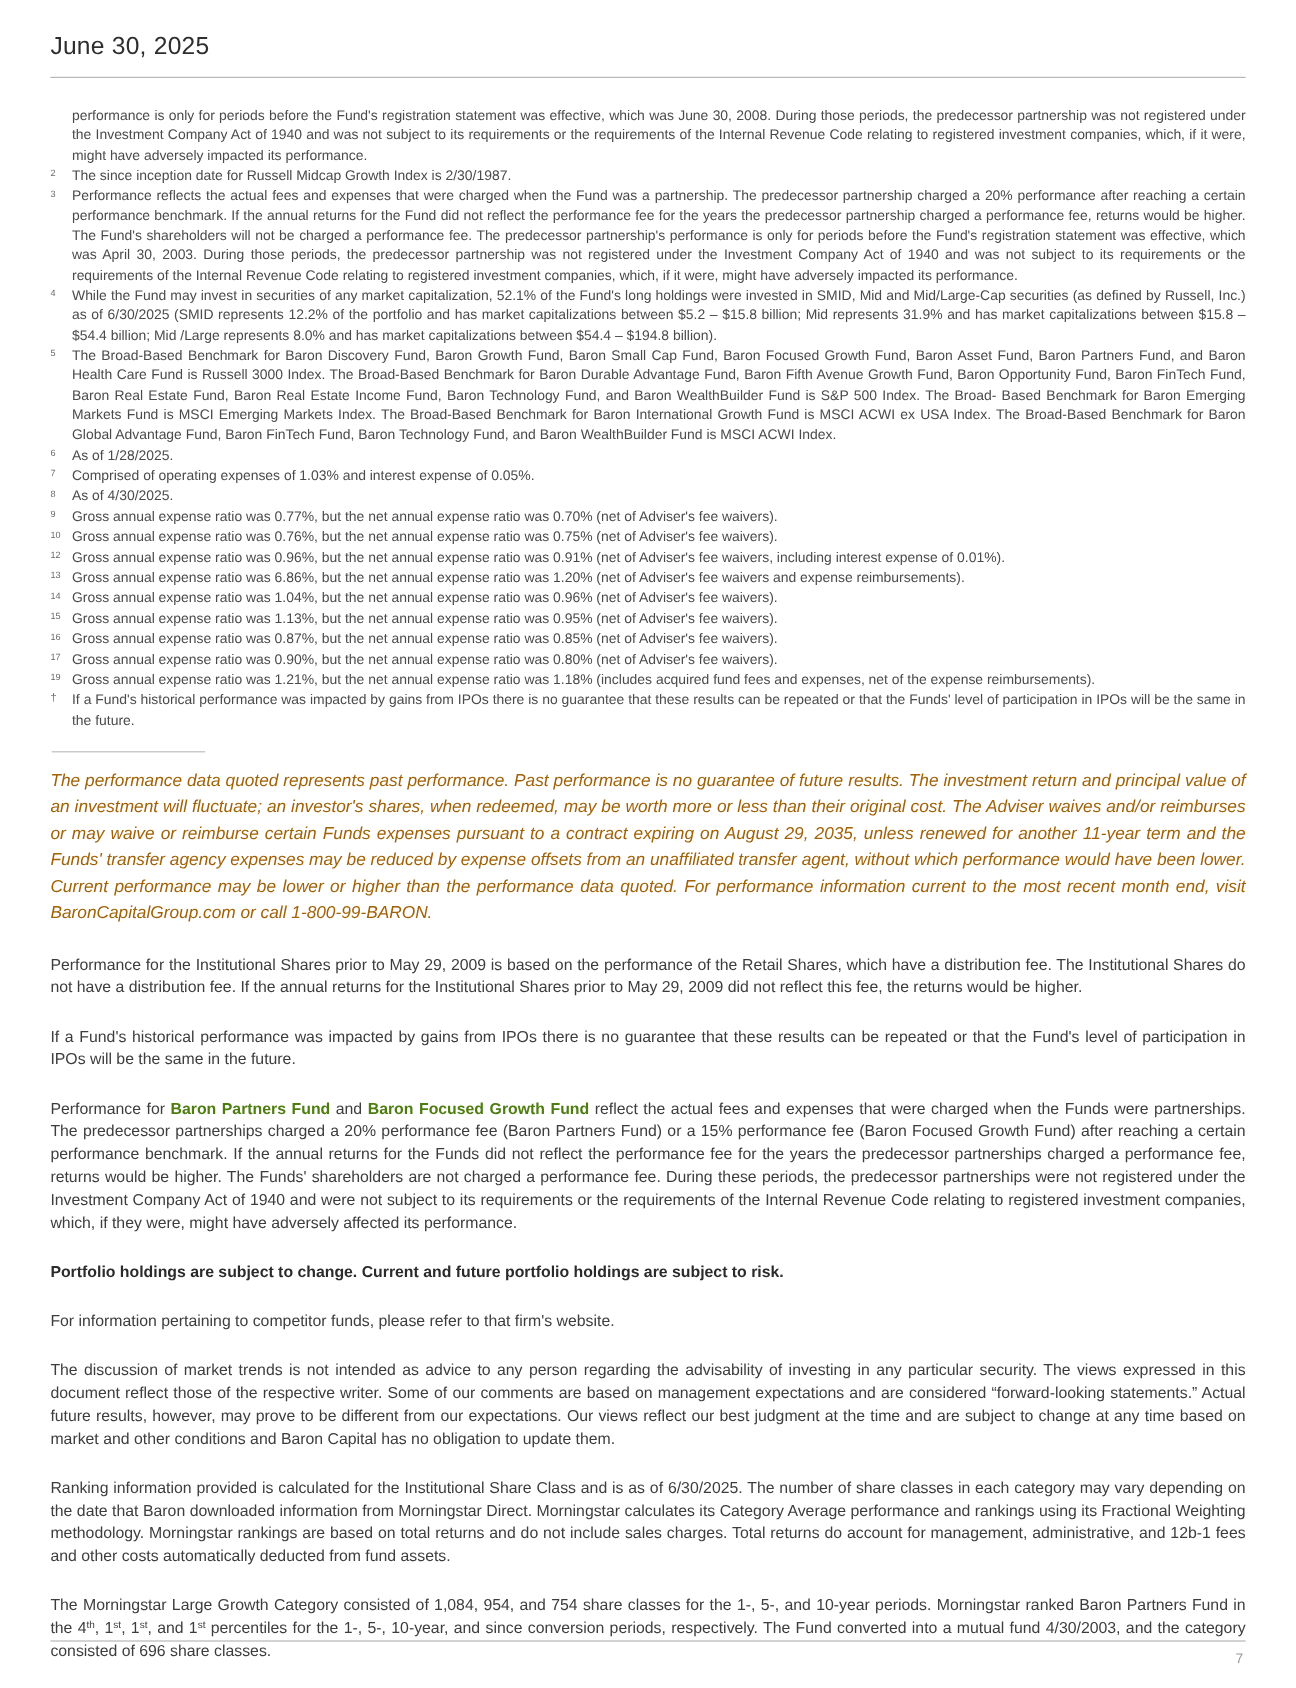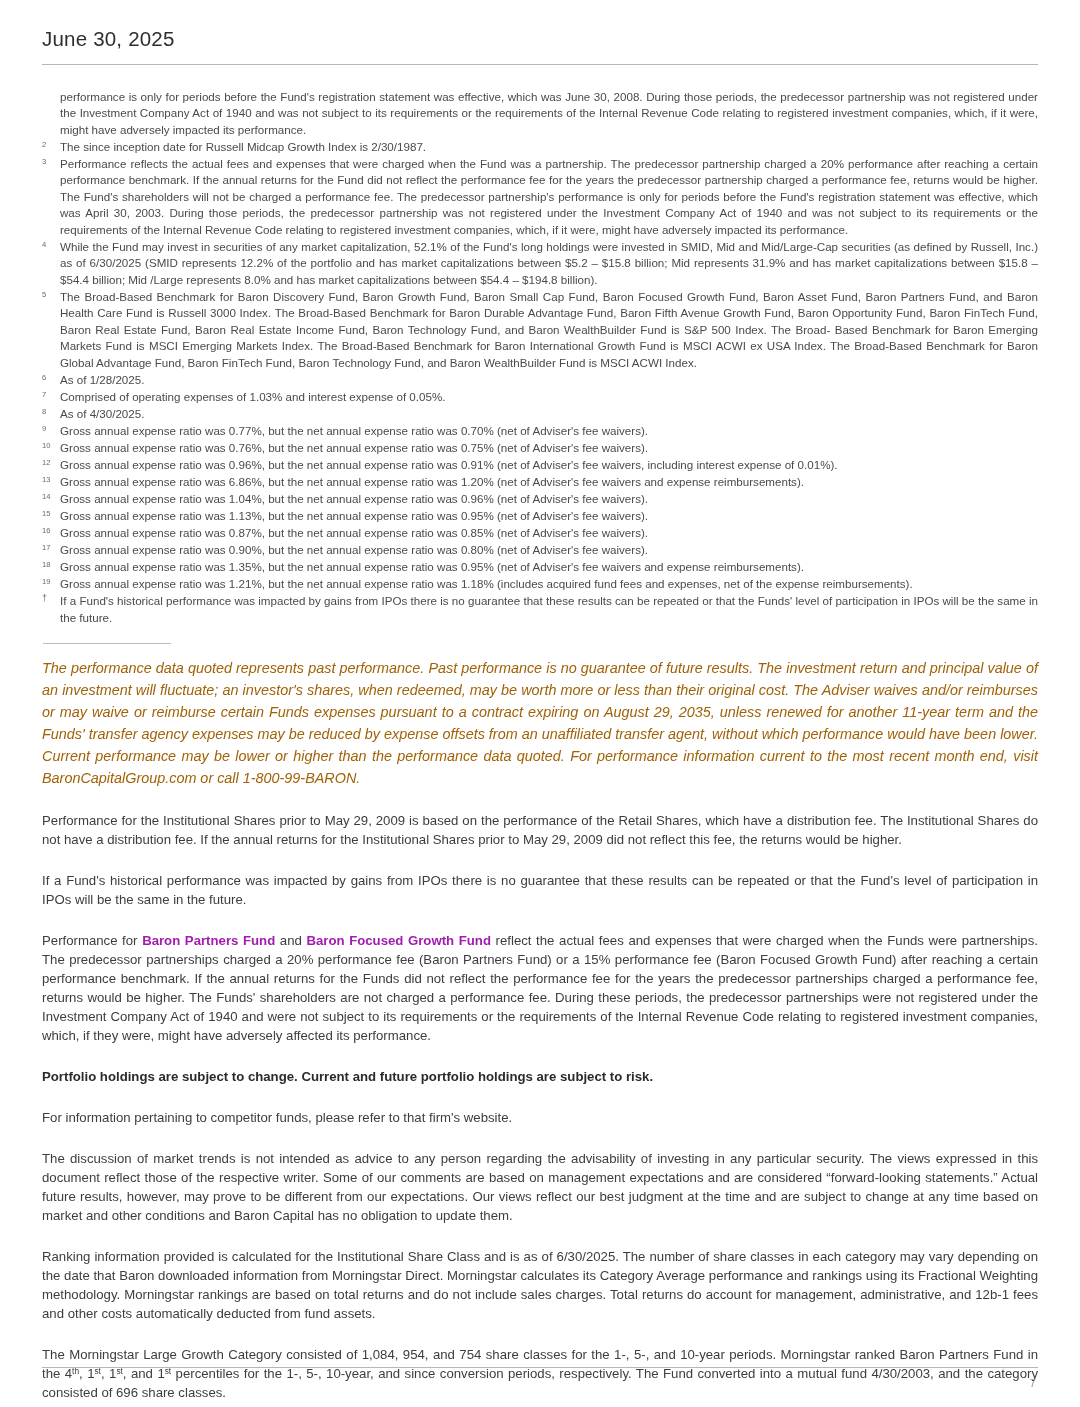--- a/index.html
+++ b/index.html
@@ -93,21 +93,21 @@
     text-align: justify;
   }
 
   .para {
     margin-top: 22px;
     font-size: 13.2px;
     line-height: 1.44;
     color: #3d3d3d;
     text-align: justify;
   }
-  .para b, .para strong { font-weight: 700; color: #a21caf; }
+  .para b, .para strong { font-weight: 700; color: #4d7c0f; }
   .para.bold-line {
     font-weight: 700;
     color: #2b2b2b;
   }
 
   sup {
     font-size: 0.63em;
     line-height: 0;
     vertical-align: 0.52em;
   }
@@ -200,24 +200,20 @@
       </div>
       <div class="fn">
         <div class="fn-mark">16</div>
         <div class="fn-body">Gross annual expense ratio was 0.87%, but the net annual expense ratio was 0.85% (net of Adviser's fee waivers).</div>
       </div>
       <div class="fn">
         <div class="fn-mark">17</div>
         <div class="fn-body">Gross annual expense ratio was 0.90%, but the net annual expense ratio was 0.80% (net of Adviser's fee waivers).</div>
       </div>
       <div class="fn">
-        <div class="fn-mark">18</div>
-        <div class="fn-body">Gross annual expense ratio was 1.35%, but the net annual expense ratio was 0.95% (net of Adviser's fee waivers and expense reimbursements).</div>
-      </div>
-      <div class="fn">
         <div class="fn-mark">19</div>
         <div class="fn-body">Gross annual expense ratio was 1.21%, but the net annual expense ratio was 1.18% (includes acquired fund fees and expenses, net of the expense reimbursements).</div>
       </div>
       <div class="fn">
         <div class="fn-mark dagger">†</div>
         <div class="fn-body">If a Fund's historical performance was impacted by gains from IPOs there is no guarantee that these results can be repeated or that the Funds' level of participation in IPOs will be the same in the future.</div>
       </div>
     </div>
 
   <div class="rule-short"></div>

